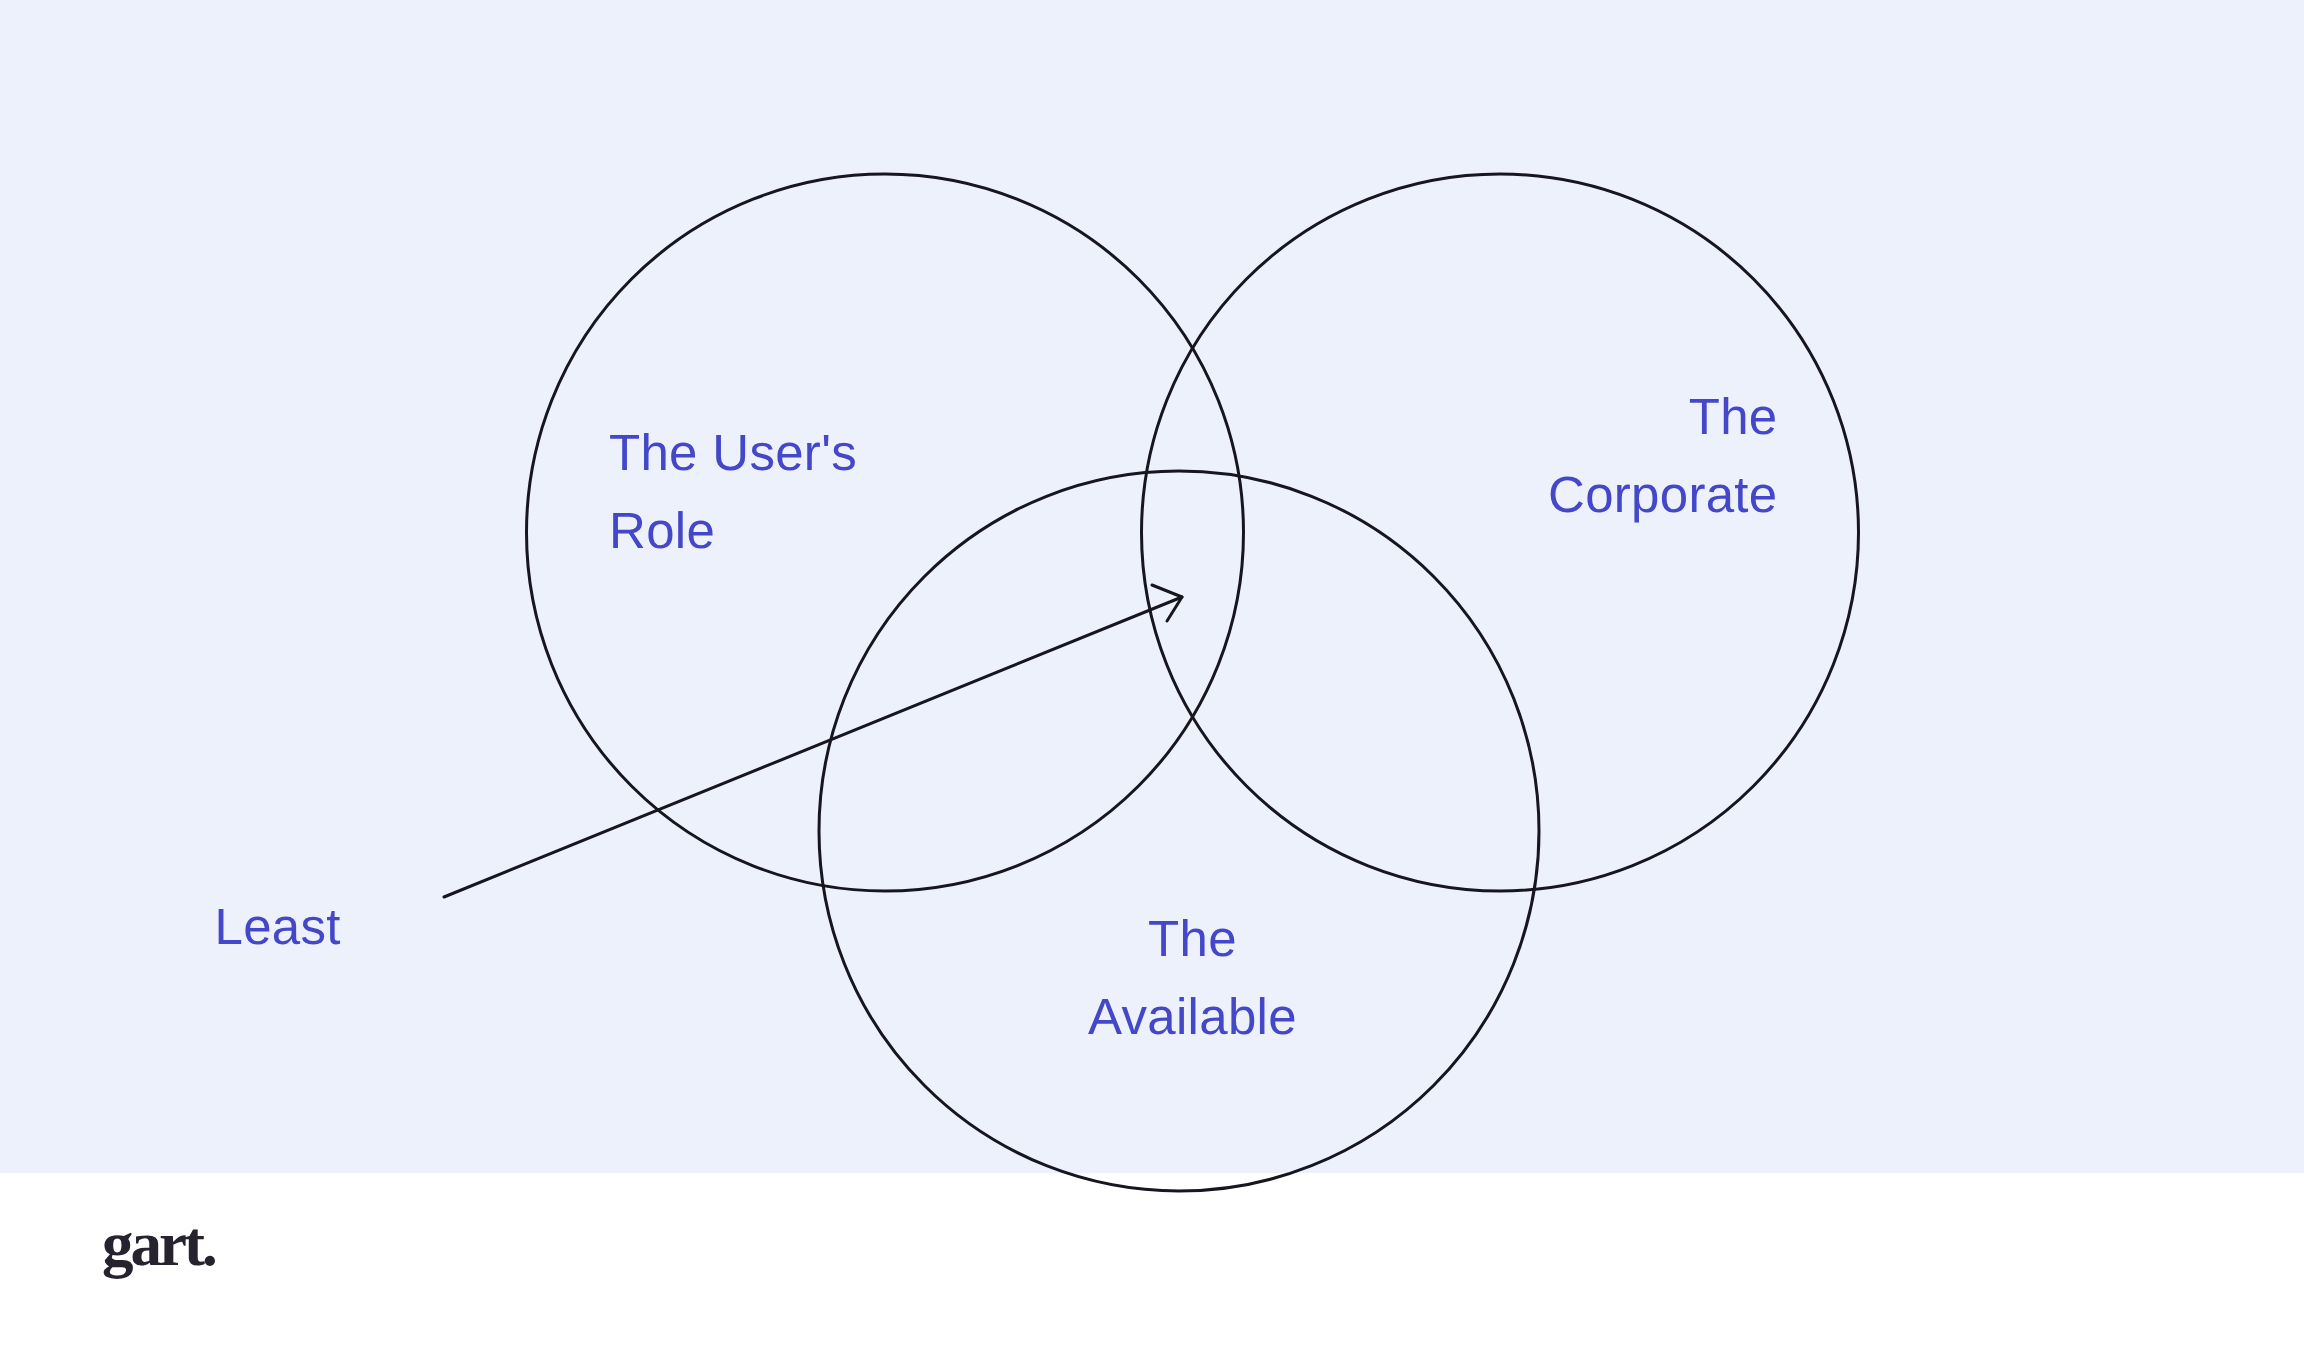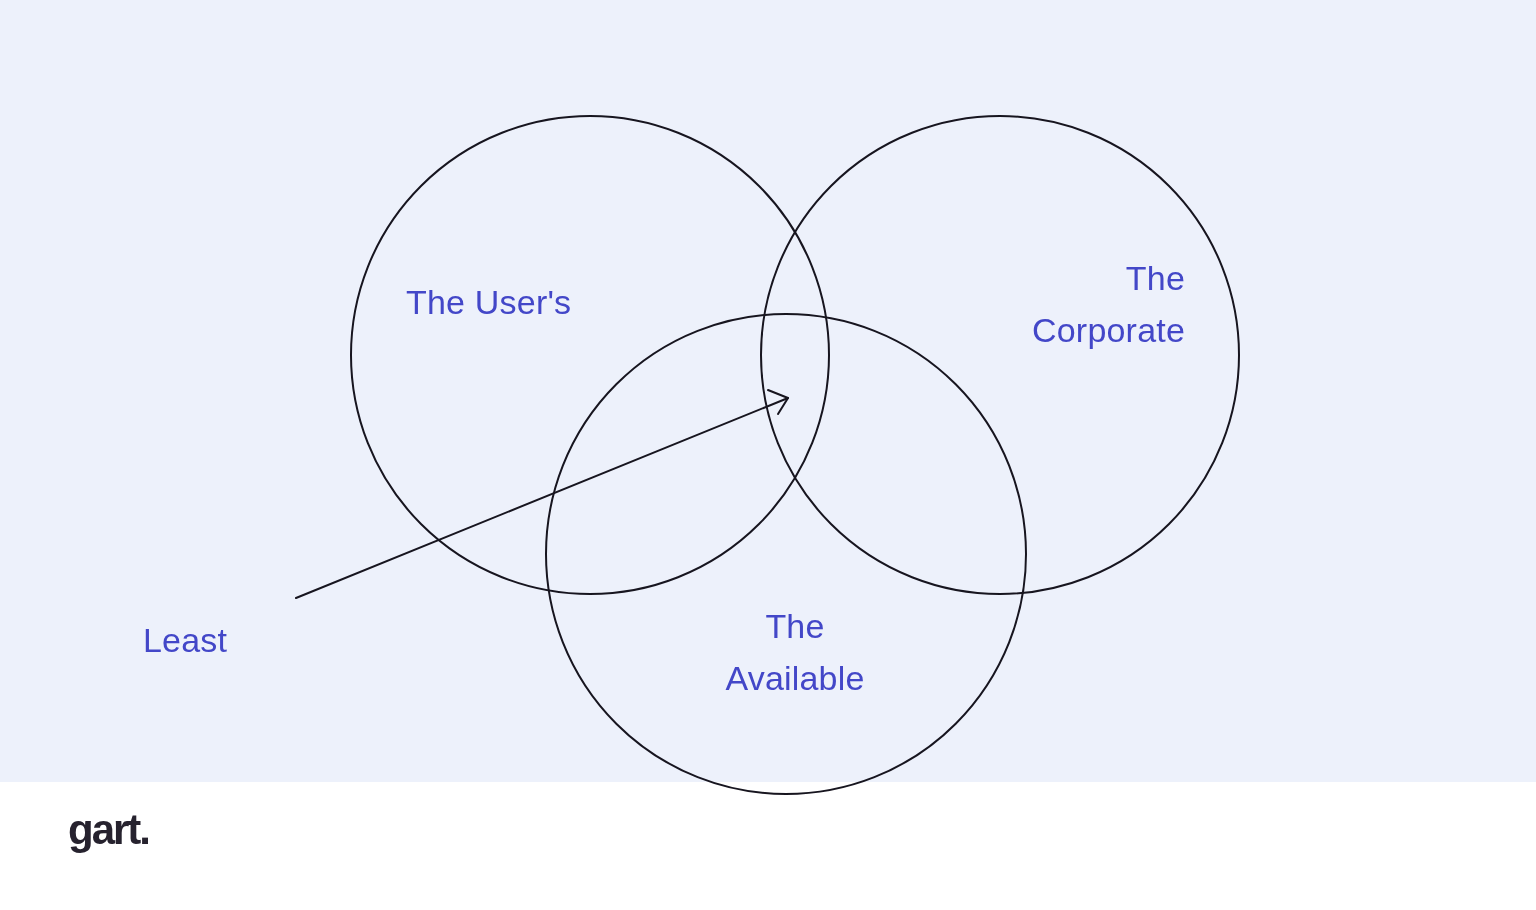--- a/index.html
+++ b/index.html
@@ -42,46 +42,47 @@
     font-size: 34px;
     line-height: 52px;
     font-weight: 500;
     letter-spacing: 0.2px;
     white-space: nowrap;
   }
   .label span { display: block; }
   .label-users   { left: 406px; top: 276px; text-align: left; }
   .label-policy  { right: 351px; top: 252px; text-align: right; }
   .label-tasks   { left: 795px; top: 600px; text-align: center; transform: translateX(-50%); }
-  .label-least   { left: 143px; top: 614px; text-align: center; }
+  .label-least   { left: 143px; top: 592px; text-align: center; }
   .logo {
     position: absolute;
     left: 68px; top: 806px;
     color: var(--logo-text);
     font-size: 42px;
     font-weight: 700;
     letter-spacing: -2px;
-    font-family: Liberation Sans, sans-serif;
+    font-family: Liberation Serif, serif;
   }
 </style>
 </head>
 <body>
 
 <div class="canvas">
 
   <svg class="venn" viewBox="0 0 1536 910" aria-hidden="true">
     <circle cx="590" cy="355" r="239"></circle>
     <circle cx="1000" cy="355" r="239"></circle>
     <circle cx="786" cy="554" r="240"></circle>
     <line class="arrow-line" x1="296" y1="598" x2="788" y2="398"></line>
     <polyline class="arrow-head" points="768,390 788,398 778,414"></polyline>
   </svg>
 
   <div class="label label-users">
     <span>The User's</span>
+    <span>Role</span>
   </div>
 
   <div class="label label-policy">
     <span>The</span>
     <span>Corporate</span>
   </div>
 
   <div class="label label-tasks">
     <span>The</span>
     <span>Available</span>

